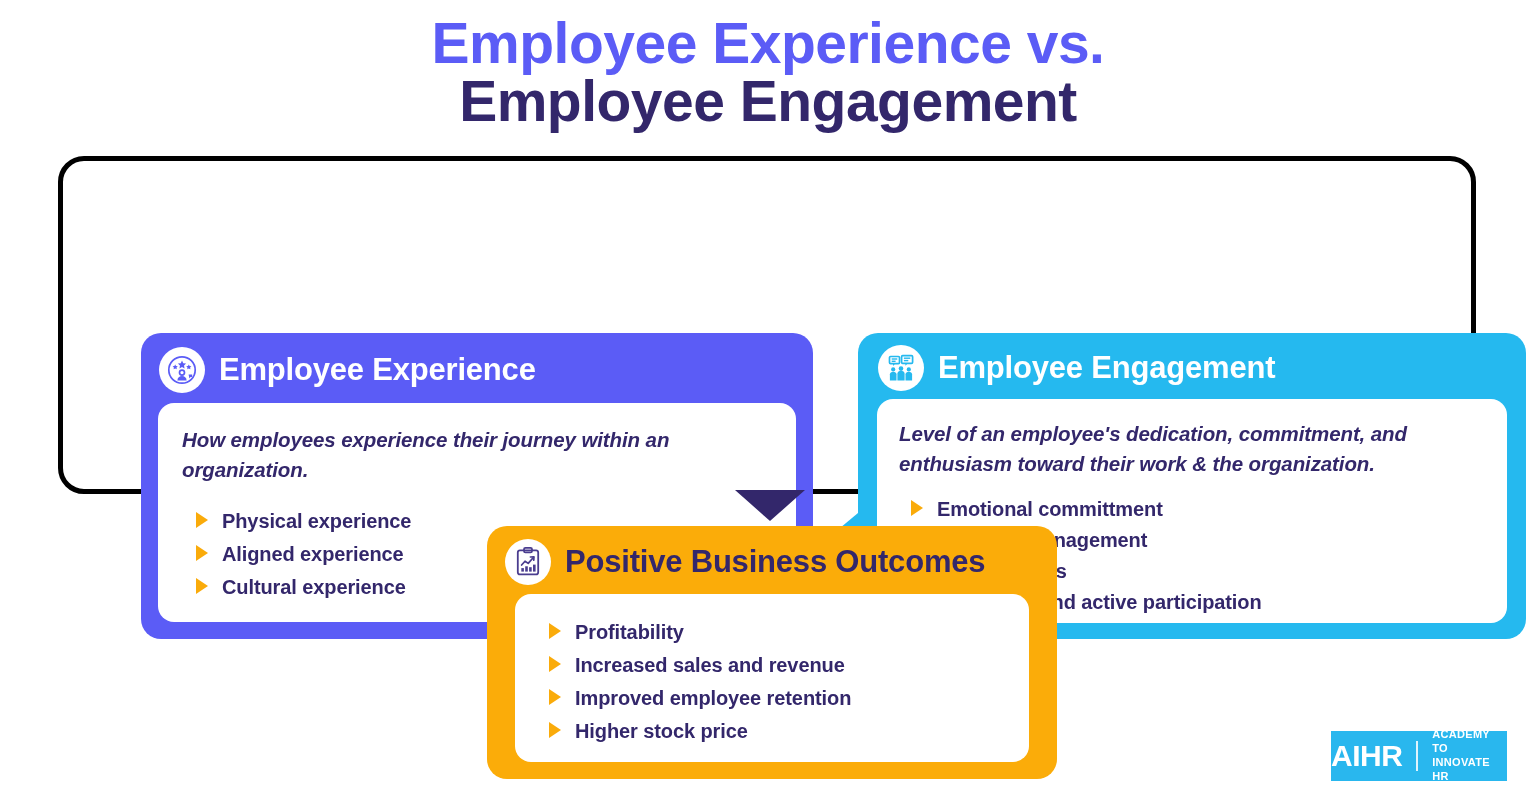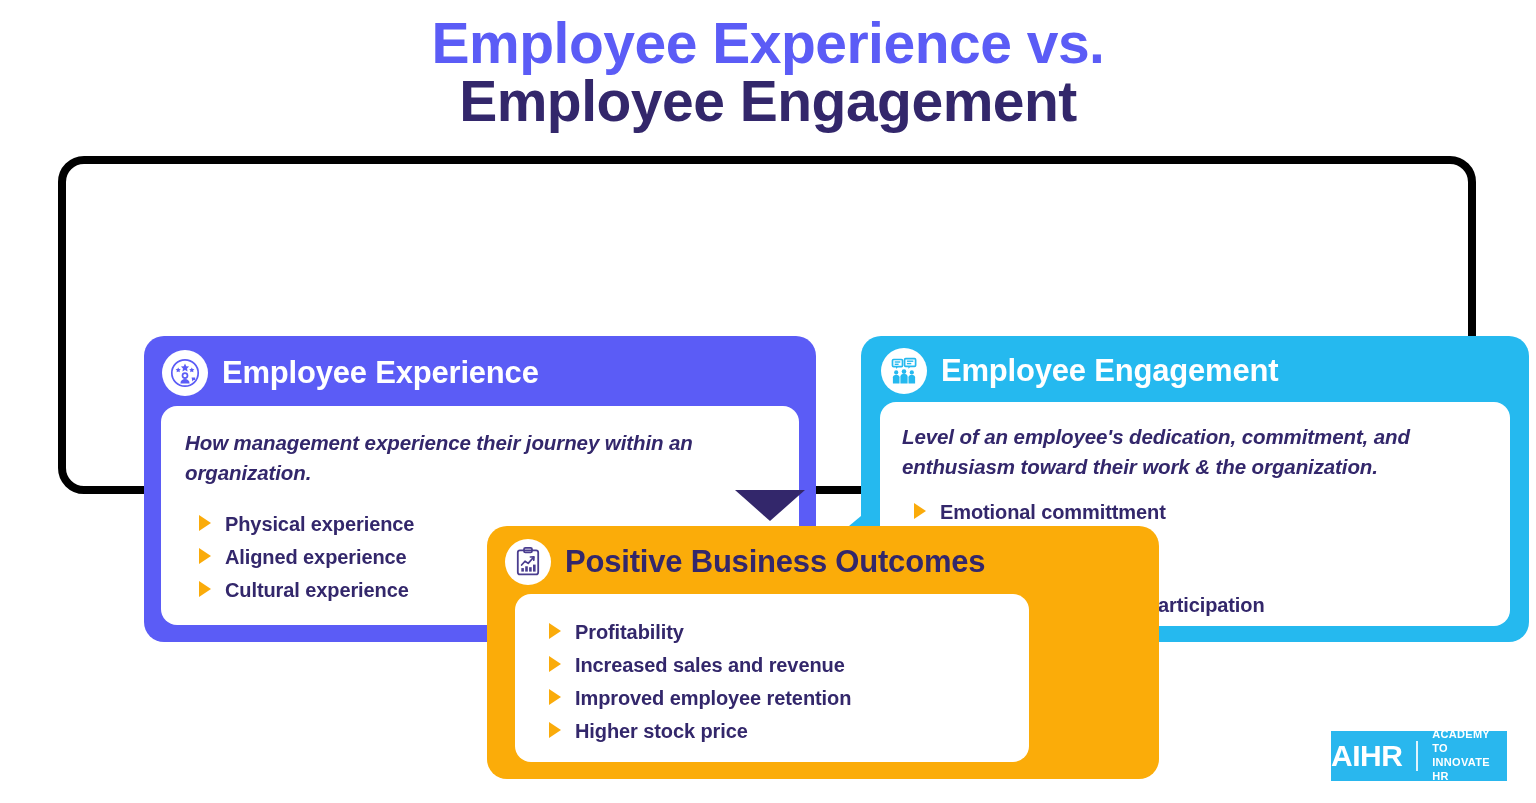--- a/index.html
+++ b/index.html
@@ -25,21 +25,21 @@
   #title-line2{
     display:block;
     font-size:57px; font-weight:700; letter-spacing:-0.5px;
     color:#33276B;
   }
 
   
   #outer-frame{
     position:absolute;
     left:58px; top:156px; width:1418px; height:338px;
-    border:8px solid #000000;
+    border:5px solid #000000;
     border-radius:26px;
     background:#ffffff;
   }
   
   #frame-down-arrow{
     position:absolute;
     left:735px; top:490px;
     width:0; height:0;
     border-left:35px solid transparent;
     border-right:35px solid transparent;
@@ -133,21 +133,21 @@
   #eng-arrow{
     position:absolute; left:-30px; top:180px;
     width:0; height:0;
     border-top:25px solid transparent;
     border-bottom:25px solid transparent;
     border-right:30px solid #25B9EF;
   }
 
   
   #card-outcomes{
-    left:487px; top:526px; width:672px; height:253px;
+    left:487px; top:526px; width:570px; height:253px;
     background:#FBAC09;
     border-radius:20px;
   }
   #card-outcomes .card-head{ padding:13px 0 0 18px; }
   #card-outcomes .card-title{ color:#33276B; }
   #card-outcomes .panel{
     position:absolute; left:28px; top:68px;
     width:514px; height:168px;
     padding:24px 6px 0 20px;
   }
@@ -196,21 +196,21 @@
           <path d="M23.8 11.4l.8 1.65 1.8.26-1.3 1.26.3 1.8-1.6-.85-1.6.85.3-1.8-1.3-1.26 1.8-.26z" fill="#5B5CF6"></path>
           <circle cx="17" cy="19.6" r="2.5" fill="none" stroke="#5B5CF6" stroke-width="1.7"></circle>
           <path d="M12.4 27.4c0-2.6 2.05-4.4 4.6-4.4s4.6 1.8 4.6 4.4z" fill="#5B5CF6"></path>
           <path d="M23.6 21.5l3.6 0 0 2.6-1.6 0-1.2 1.5z" fill="#5B5CF6"></path>
         </svg>
       </span>
       <span class="card-title">Employee Experience</span>
     </div>
 
     <div class="panel">
-      <div class="lede">How management experience their journey within an organization.</div>
+      <div class="lede">How employees experience their journey within an organization.</div>
       <ul class="bullets">
         <li>
           <span class="bullet-arrow"></span>
           <span>Physical experience</span>
         </li>
         <li>
           <span class="bullet-arrow"></span>
           <span>Aligned experience</span>
         </li>
         <li>

